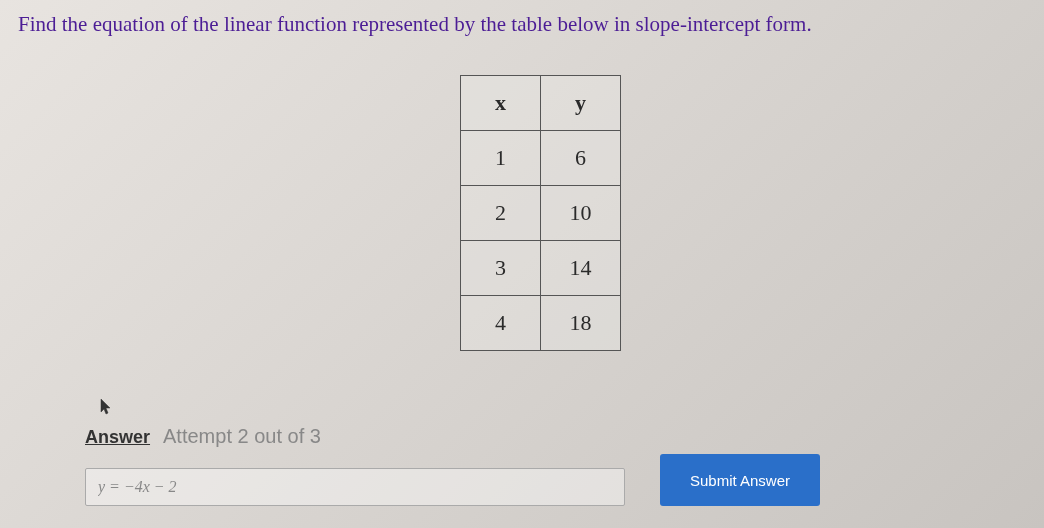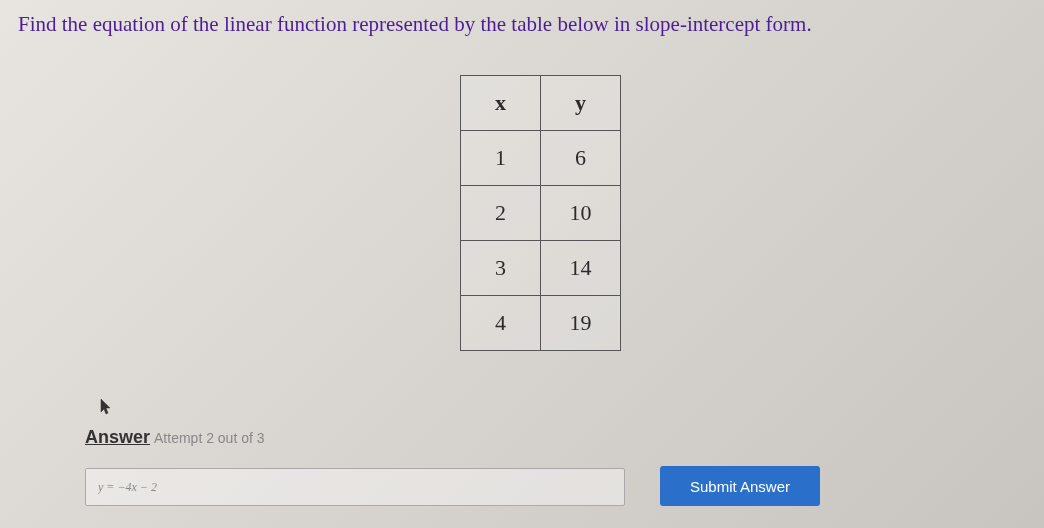--- a/index.html
+++ b/index.html
@@ -48,53 +48,53 @@
       left: 85px;
     }
     .answer-label {
       font-weight: bold;
       font-size: 18px;
       color: #333;
       font-family: Arial, sans-serif;
       text-decoration: underline;
     }
     .attempt-text {
-      font-size: 14px;
+      font-size: 20px;
       color: #888;
-      margin-left: 0;
+      margin-left: 9px;
       font-family: Arial, sans-serif;
     }
     .cursor-icon {
       position: absolute;
       bottom: 108px;
       left: 100px;
       font-size: 16px;
       color: #333;
     }
     .answer-input {
       position: absolute;
       bottom: 22px;
       left: 85px;
       width: 540px;
       height: 38px;
       border: 1px solid #aaa;
       background: rgba(255,255,255,0.4);
       padding: 6px 12px;
-      font-size: 12px;
+      font-size: 16px;
       color: #888;
       font-family: 'Times New Roman', serif;
       font-style: italic;
       border-radius: 2px;
     }
     .submit-button {
       position: absolute;
       bottom: 22px;
       left: 660px;
       width: 160px;
-      height: 40px;
+      height: 52px;
       background: #2a6fc9;
       color: #fff;
       border: none;
       font-size: 15px;
       font-family: Arial, sans-serif;
       cursor: pointer;
       border-radius: 3px;
     }
   </style>
 </head>
@@ -115,21 +115,21 @@
   <tr>
     <td>2</td>
     <td>10</td>
   </tr>
   <tr>
     <td>3</td>
     <td>14</td>
   </tr>
   <tr>
     <td>4</td>
-    <td>19</td>
+    <td>18</td>
   </tr>
 </tbody>
   </table>
 
 <div class="cursor-icon">
   <svg width="14" height="18" viewBox="0 0 14 18">
     <path d="M1,1 L1,14 L4,11 L6,16 L8,15 L6,10 L10,10 Z" fill="#333" stroke="#333" stroke-width="0.5"></path>
   </svg>
 </div>
 

